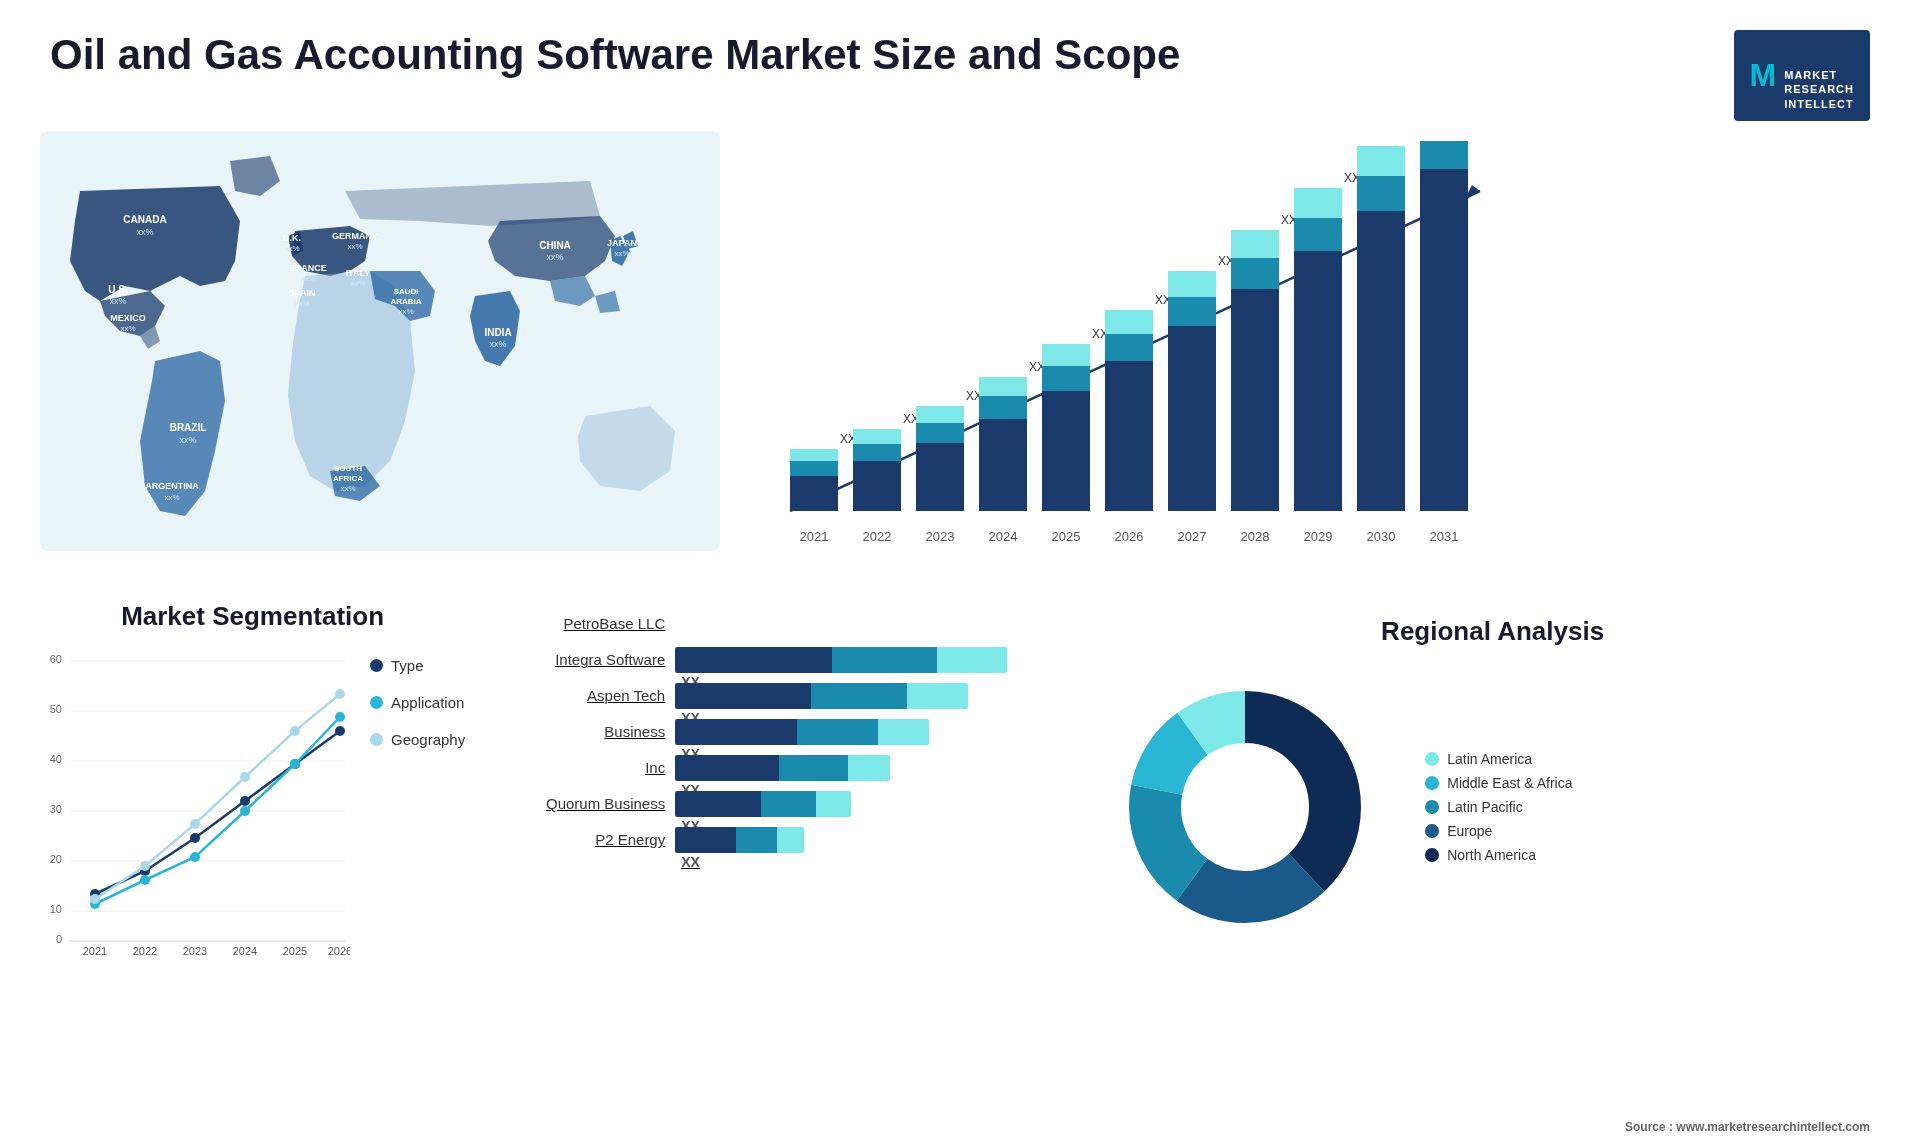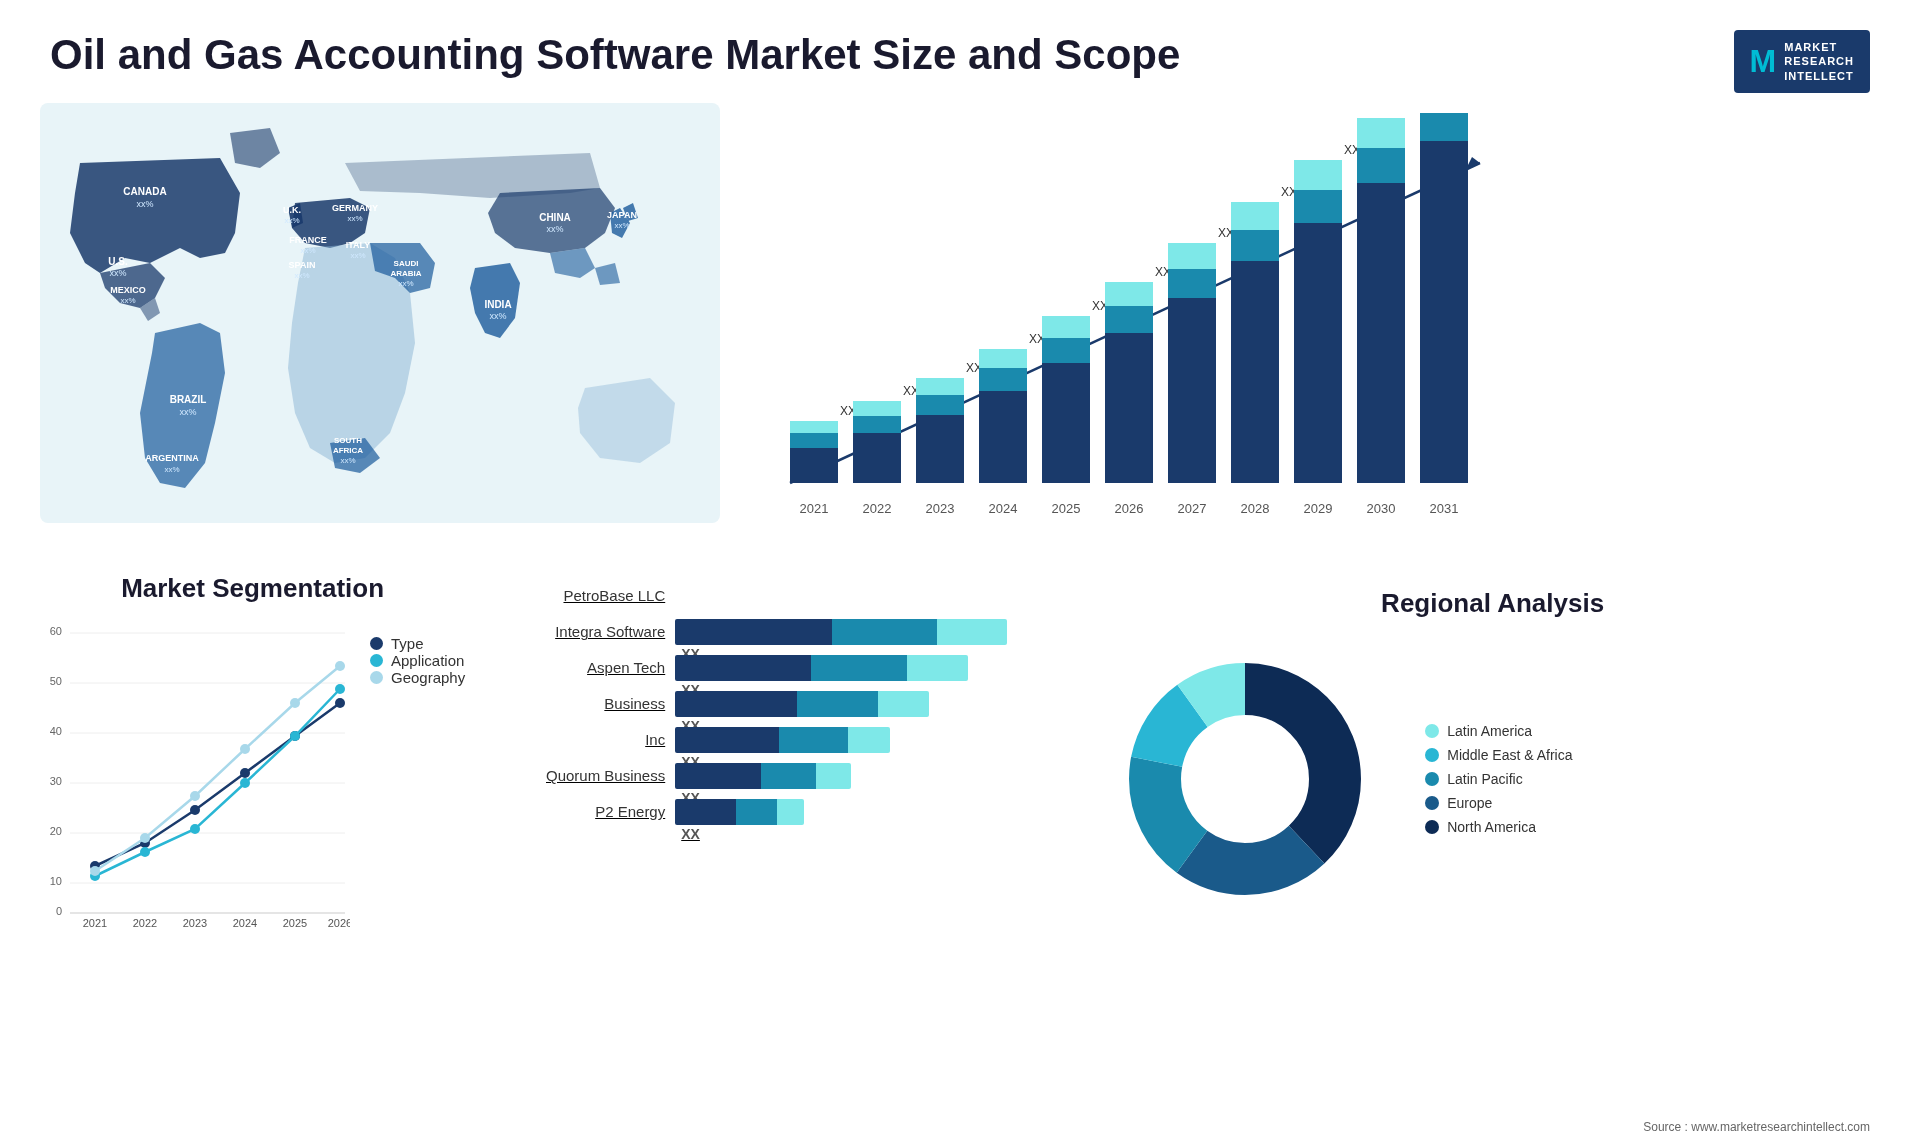--- a/index.html
+++ b/index.html
@@ -45,20 +45,21 @@
       font-weight: 900;
       color: #00bcd4;
     }
     .logo-text {
       display: flex;
       flex-direction: column;
       font-size: 11px;
       font-weight: 700;
       color: white;
       letter-spacing: 1px;
+      margin-top: 28px;
     }
     .logo-text span { line-height: 1.3; }
 
     
     .content {
       display: flex;
       padding: 0 40px;
       gap: 20px;
       height: 450px;
     }
@@ -157,27 +158,28 @@
       border-radius: 50%;
       flex-shrink: 0;
     }
 
     .source-text {
       position: absolute;
       bottom: 8px;
       right: 50px;
       font-size: 12px;
       color: #666;
+      font-weight: bold;
     }
 
     .seg-legend {
       display: flex;
       flex-direction: column;
-      gap: 0;
-      margin-top: 16px;
+      gap: 20px;
+      margin-top: 10px;
       justify-content: space-between;
     }
     .seg-legend-item {
       display: flex;
       align-items: center;
       gap: 8px;
       font-size: 15px;
       color: #333;
     }
     .seg-dot {

